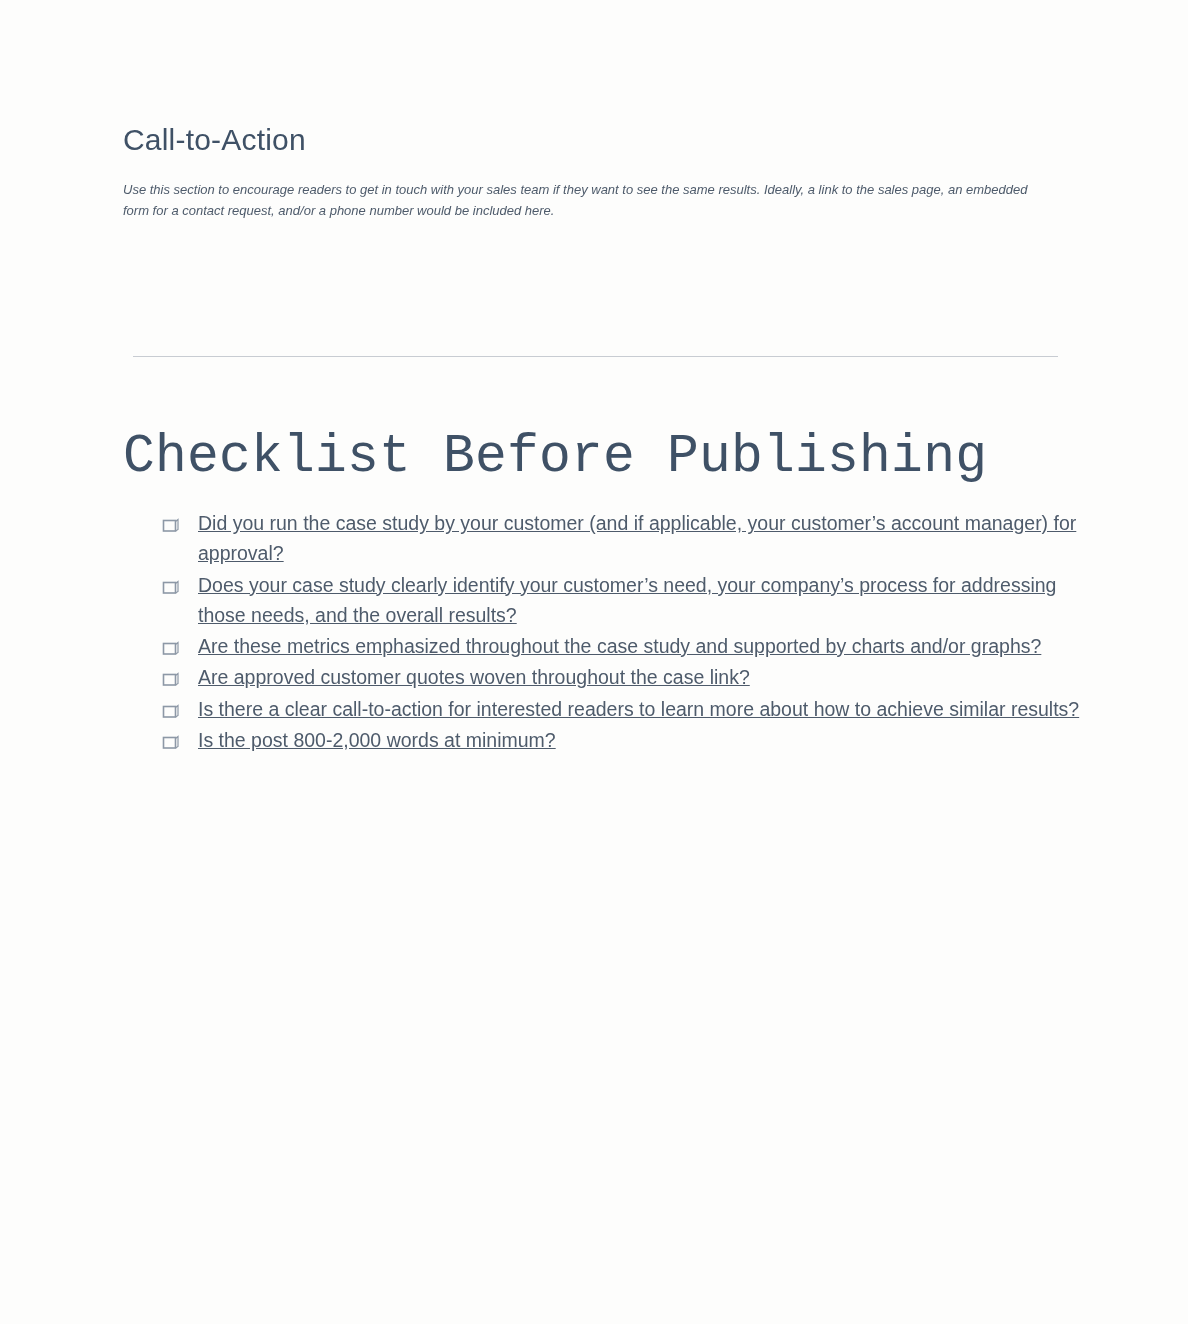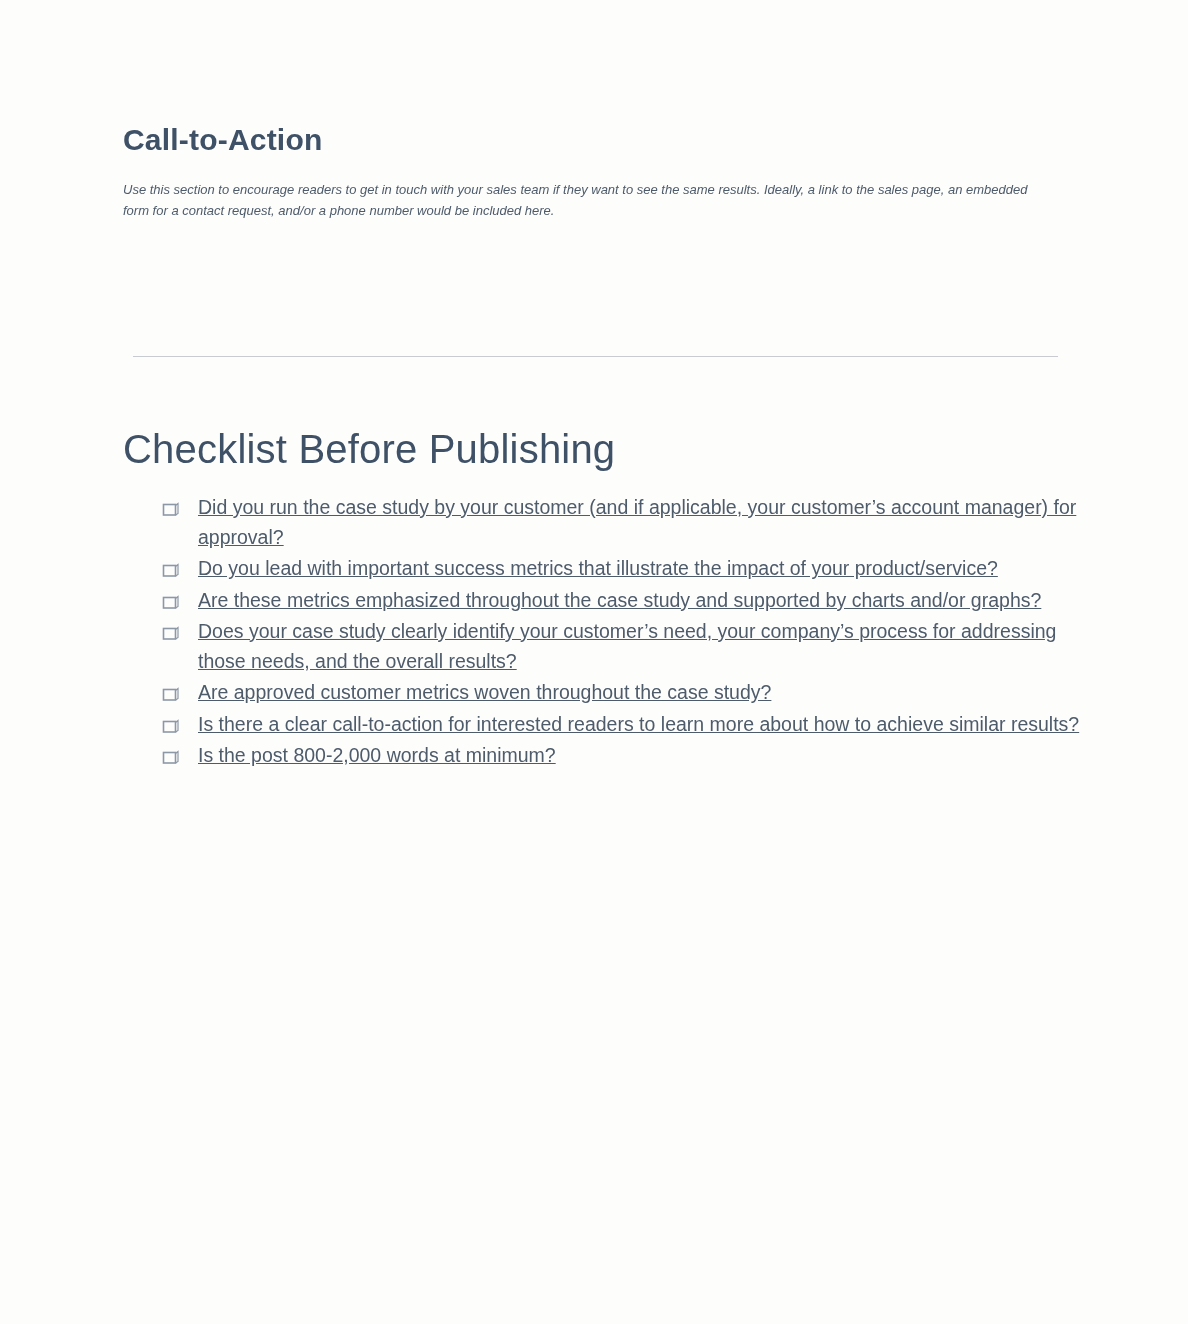--- a/index.html
+++ b/index.html
@@ -23,21 +23,21 @@
   .content {
     position: absolute;
     left: 123px;
     top: 122px;
     width: 940px;
   }
 
   
   .cta-heading {
     font-size: 30px;
-    font-weight: 700;
+    font-weight: 400;
     color: #3f5166;
     letter-spacing: 0.2px;
     margin: 0 0 22px 0;
     line-height: 1.2;
   }
   .cta-body {
     font-size: 13px;
     font-style: italic;
     line-height: 1.6;
     color: #4e5b6b;
@@ -56,26 +56,27 @@
   }
 
   
   .checklist {
     position: absolute;
     left: 123px;
     top: 424px;
     width: 960px;
   }
   .checklist-heading {
-    font-size: 40px;
+    font-size: 53px;
     font-weight: 400;
     color: #3f5166;
     margin: 0 0 18px 0;
     line-height: 1.25;
     letter-spacing: 0.2px;
+    font-family: Liberation Mono, monospace;
   }
   ul.checklist-items {
     list-style: none;
     margin: 0;
     padding: 0 0 0 33px;
   }
   ul.checklist-items li {
     position: relative;
     font-size: 19.5px;
     line-height: 1.55;
@@ -121,48 +122,39 @@
         </span>
         <span class="li-text">Did you run the case study by your customer (and if applicable, your customer’s account manager) for approval?</span>
       </li>
       <li>
         <span class="box-icon">
           <svg width="17" height="16" viewBox="0 0 17 16" aria-hidden="true">
             <rect x="1.5" y="2.5" width="12" height="10.5" fill="none" stroke="currentColor" stroke-width="1.6"></rect>
             <path d="M13.5 3.5 L16 1.5 L16 11.5 L13.5 13" fill="none" stroke="currentColor" stroke-width="1.2"></path>
           </svg>
         </span>
-        <span class="li-text">Do you lead with important success metrics that illustrate the impact of your product/service?</span>
+        <span class="li-text">Does your case study clearly identify your customer’s need, your company’s process for addressing those needs, and the overall results?</span>
       </li>
       <li>
         <span class="box-icon">
           <svg width="17" height="16" viewBox="0 0 17 16" aria-hidden="true">
             <rect x="1.5" y="2.5" width="12" height="10.5" fill="none" stroke="currentColor" stroke-width="1.6"></rect>
             <path d="M13.5 3.5 L16 1.5 L16 11.5 L13.5 13" fill="none" stroke="currentColor" stroke-width="1.2"></path>
           </svg>
         </span>
         <span class="li-text">Are these metrics emphasized throughout the case study and supported by charts and/or graphs?</span>
       </li>
       <li>
         <span class="box-icon">
           <svg width="17" height="16" viewBox="0 0 17 16" aria-hidden="true">
             <rect x="1.5" y="2.5" width="12" height="10.5" fill="none" stroke="currentColor" stroke-width="1.6"></rect>
             <path d="M13.5 3.5 L16 1.5 L16 11.5 L13.5 13" fill="none" stroke="currentColor" stroke-width="1.2"></path>
           </svg>
         </span>
-        <span class="li-text">Does your case study clearly identify your customer’s need, your company’s process for addressing those needs, and the overall results?</span>
-      </li>
-      <li>
-        <span class="box-icon">
-          <svg width="17" height="16" viewBox="0 0 17 16" aria-hidden="true">
-            <rect x="1.5" y="2.5" width="12" height="10.5" fill="none" stroke="currentColor" stroke-width="1.6"></rect>
-            <path d="M13.5 3.5 L16 1.5 L16 11.5 L13.5 13" fill="none" stroke="currentColor" stroke-width="1.2"></path>
-          </svg>
-        </span>
-        <span class="li-text">Are approved customer metrics woven throughout the case study?</span>
+        <span class="li-text">Are approved customer quotes woven throughout the case link?</span>
       </li>
       <li>
         <span class="box-icon">
           <svg width="17" height="16" viewBox="0 0 17 16" aria-hidden="true">
             <rect x="1.5" y="2.5" width="12" height="10.5" fill="none" stroke="currentColor" stroke-width="1.6"></rect>
             <path d="M13.5 3.5 L16 1.5 L16 11.5 L13.5 13" fill="none" stroke="currentColor" stroke-width="1.2"></path>
           </svg>
         </span>
         <span class="li-text">Is there a clear call-to-action for interested readers to learn more about how to achieve similar results?</span>
       </li>

